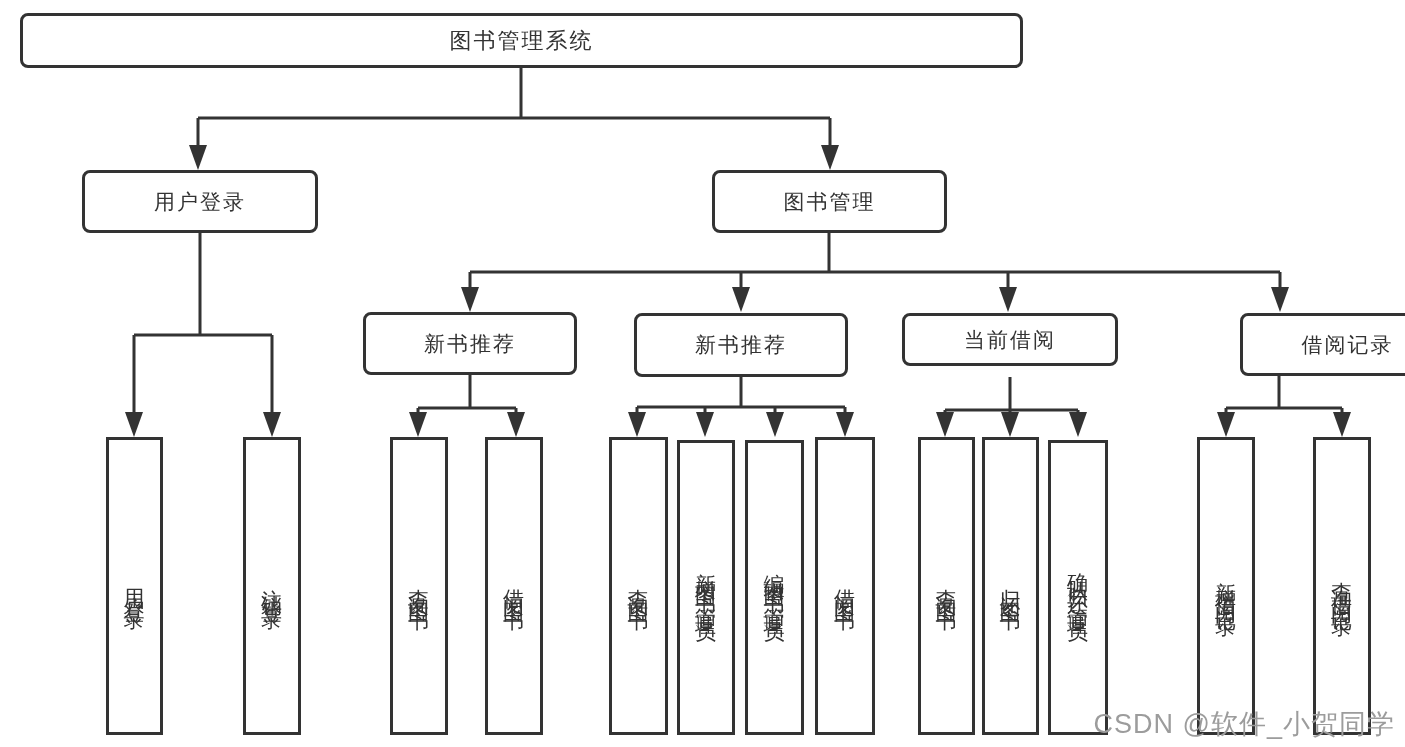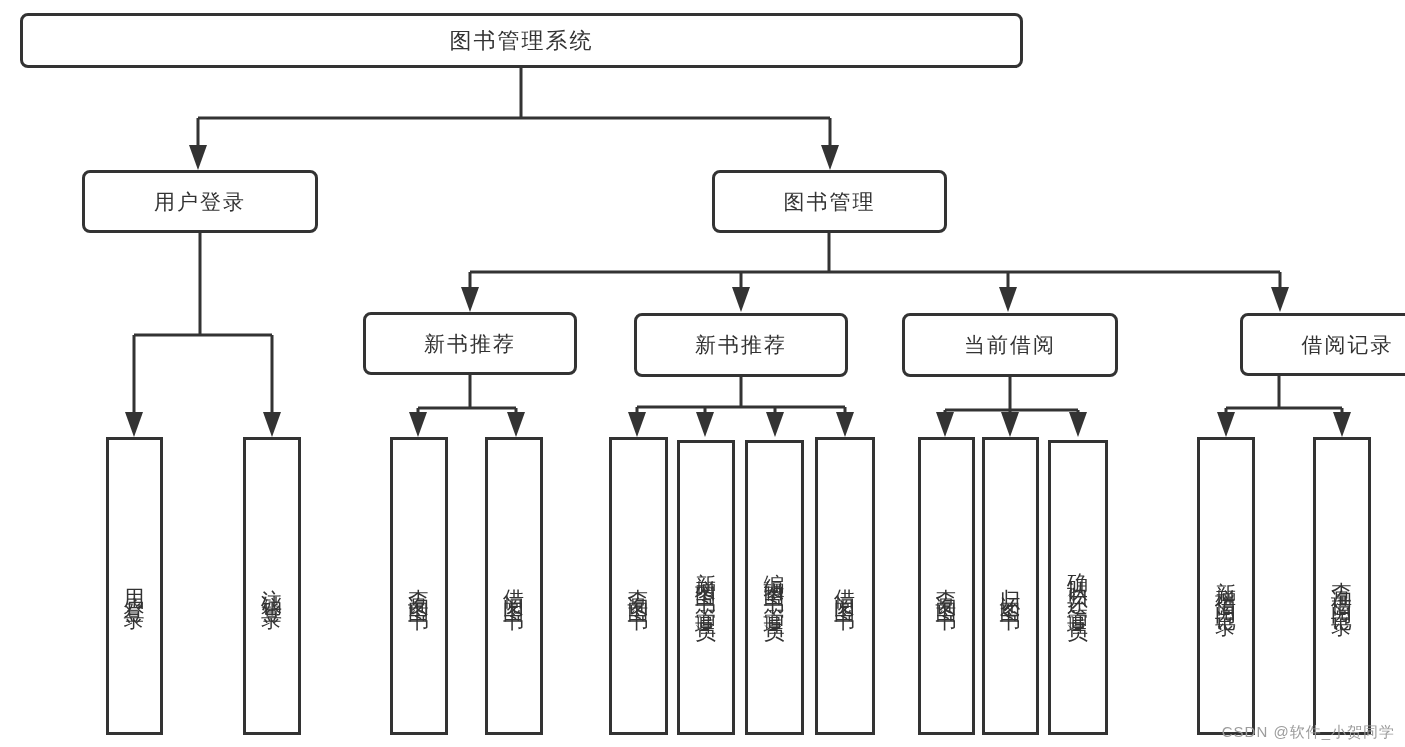--- a/index.html
+++ b/index.html
@@ -48,21 +48,21 @@
     writing-mode: vertical-rl;
     text-orientation: mixed;
     font-size: 21px;
     letter-spacing: 7px;
     line-height: 1;
   }
   .watermark {
     position: absolute;
     right: 10px;
     bottom: 5px;
-    font-size: 15px;
+    font-size: 27px;
     letter-spacing: 1px;
     color: var(--wm, #9c9c9c);
     z-index: 3;
     white-space: nowrap;
   }
 </style>
 </head>
 <body>
 
 <div class="canvas">
@@ -103,21 +103,21 @@
     <polygon points="1333,412 1351,412 1342,437"></polygon>
   </svg>
 
   <div class="node h root" style="left:20px; top:13px; width:1003px; height:55px;">图书管理系统</div>
 
   <div class="node h" style="left:82px; top:170px; width:236px; height:63px;">用户登录</div>
   <div class="node h" style="left:712px; top:170px; width:235px; height:63px;text-align:center;">图书管理</div>
 
   <div class="node h" style="left:363px; top:312px; width:214px; height:63px;">新书推荐</div>
   <div class="node h" style="left:634px; top:313px; width:214px; height:64px;">新书推荐</div>
-  <div class="node h" style="left:902px; top:313px; width:216px; height:64px;">当前借阅</div>
+  <div class="node h" style="left:902px; top:313px; width:216px; height:53px;">当前借阅</div>
   <div class="node h" style="left:1240px; top:313px; width:215px; height:63px;">借阅记录</div>
 
   <div class="node v" style="left:106px; top:437px; width:57px; height:298px;">用户登录</div>
   <div class="node v" style="left:243px; top:437px; width:58px; height:298px;">注销登录</div>
 
   <div class="node v" style="left:390px; top:437px; width:58px; height:298px;">查询图书</div>
   <div class="node v" style="left:485px; top:437px; width:58px; height:298px;">借阅图书</div>
 
   <div class="node v" style="left:609px; top:437px; width:59px; height:298px;">查询图书</div>
   <div class="node v" style="left:677px; top:440px; width:58px; height:295px;">新增图书（管理员）</div>

